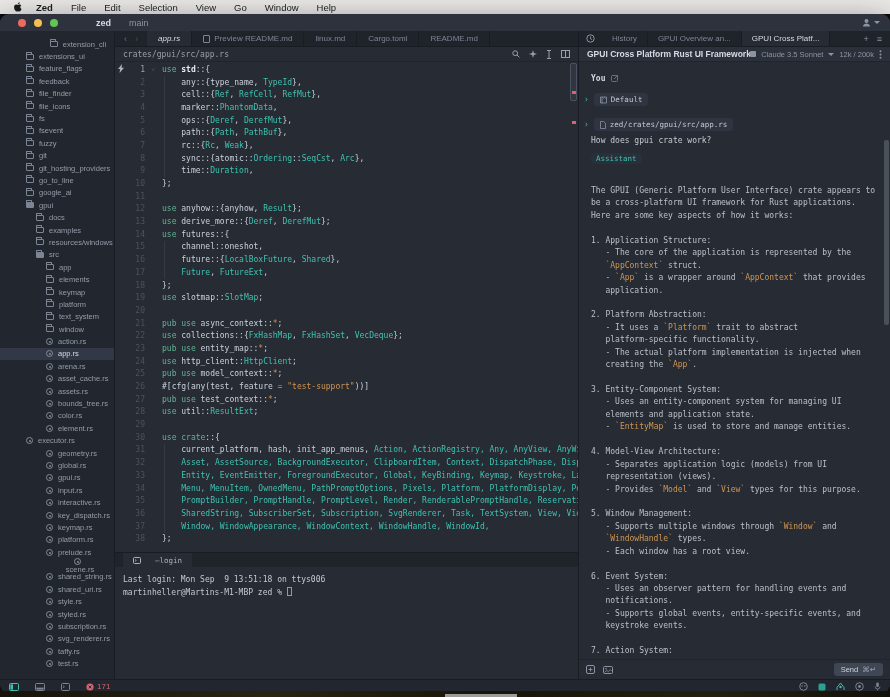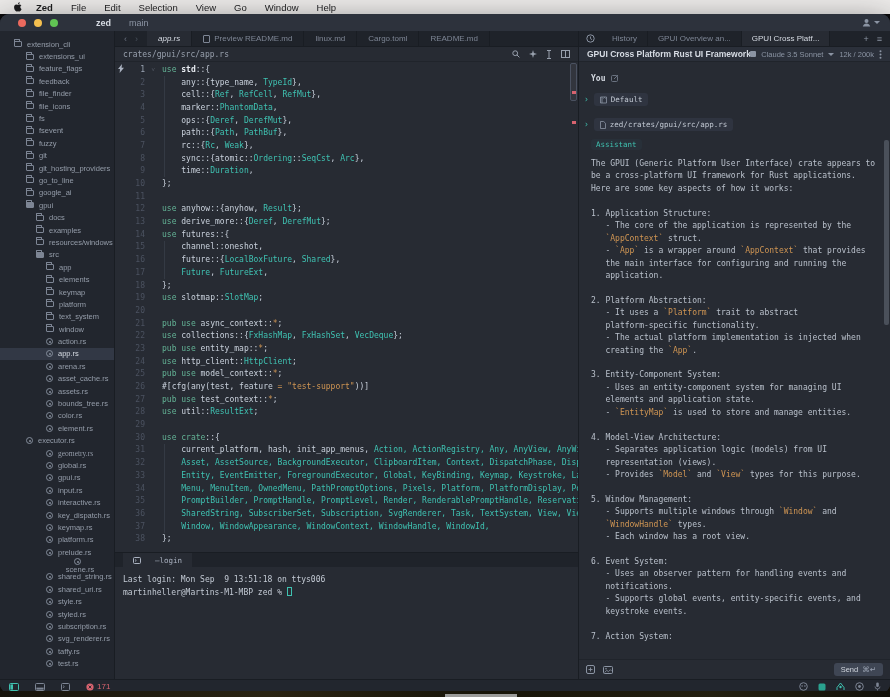--- a/index.html
+++ b/index.html
@@ -107,21 +107,21 @@
   .you-label { font-size:8px; font-weight:bold; color:#d3d8e0; }
   .chip-row { display:flex; align-items:center; gap:5px; margin-left:-7px; }
   .chip-row .chev { color:#3fc1b0; font-size:8px; }
   .chip { display:flex; align-items:center; gap:4px; background:#2f3440; border-radius:3px;
     padding:2px 6px; font-size:7.5px; color:#c3cad4; }
   .chip-row.r1 { margin-top:9px; }
   .chip-row.r2 { margin-top:12px; }
   .user-text { margin-top:5px; font-size:8px; color:#c3cad4; }
   .assistant-chip { display:inline-block; margin-top:8px; background:#283039; border-radius:3px;
     padding:1px 5px; font-size:7.5px; color:#3fc1b0; }
-  .chat-lines { margin-top:8px; }
+  .chat-lines { margin-top:21px; }
   .chat-line { height:12.45px; font-size:8px; white-space:pre; }
   .ct { color:#b9c0cb; }
   .cc { color:#cf9553; }
   .chat-scroll { position:absolute; right:1px; top:78px; width:5px; height:185px; background:rgba(140,148,163,.35); border-radius:2px; }
 
   .ainput { height:20px; flex:none; display:flex; align-items:center; padding:0 7px; gap:8px; border-top:1px solid #20242b; }
   .send-btn { margin-left:auto; display:flex; align-items:center; gap:4px; background:#3f4654; border-radius:3px;
     padding:2px 7px; font-size:7.5px; color:#cfd4dc; }
   .send-short { color:#9aa3b2; }
 
@@ -160,21 +160,21 @@
             <path d="M.8 8.5c.5-2 2-3 3.7-3s3.2 1 3.7 3z" fill="#8b94a3"></path>
         </svg>
         <span class="caret-down"></span>
       </div>
     </div>
 
     <div class="zbody">
 
       <aside class="sidebar">
         <div id="tree">
-            <div class="tree-item" style="padding-left: 14px;">
+            <div class="tree-item" style="padding-left: 42px; justify-content: center;">
               <span class="tree-ic">
                 <span class="ic-folder" style="display: block;"></span>
               </span>
               <span>extension_cli</span>
             </div>
             <div class="tree-item" style="padding-left: 26px;">
               <span class="tree-ic">
                 <span class="ic-folder" style="display: block;"></span>
               </span>
               <span>extensions_ui</span>
@@ -358,21 +358,21 @@
                 <span class="ic-rust" style="display: block;"></span>
               </span>
               <span>element.rs</span>
             </div>
             <div class="tree-item" style="padding-left: 26px;">
               <span class="tree-ic">
                 <span class="ic-rust" style="display: block;"></span>
               </span>
               <span>executor.rs</span>
             </div>
-            <div class="tree-item" style="padding-left: 46px; font-family: Liberation Serif, serif;">
+            <div class="tree-item" style="padding-left: 46px;">
               <span class="tree-ic">
                 <span class="ic-rust" style="display: block;"></span>
               </span>
               <span>geometry.rs</span>
             </div>
             <div class="tree-item" style="padding-left: 46px;">
               <span class="tree-ic">
                 <span class="ic-rust" style="display: block;"></span>
               </span>
               <span>global.rs</span>
@@ -639,31 +639,31 @@
           </div>
           <div class="chip-row r2">
             <span class="chev">›</span>
             <span class="chip">
               <svg width="6" height="8" viewBox="0 0 6 8">
                 <path d="M.5.5h3.2L5.5 2.3V7.5H.5z" fill="none" stroke="#8b94a3" stroke-width=".8"></path>
               </svg>
               <span>zed/crates/gpui/src/app.rs</span>
             </span>
           </div>
+          <div class="user-text">How does gpui crate work?</div>
           <div><span class="assistant-chip">Assistant</span></div>
           <div class="chat-lines" id="achat-lines">
               <div class="chat-line"><span class="ct">The GPUI (Generic Platform User Interface) crate appears to</span></div>
               <div class="chat-line"><span class="ct">be a cross-platform UI framework for Rust applications.</span></div>
               <div class="chat-line"><span class="ct">Here are some key aspects of how it works:</span></div>
               <div class="chat-line"></div>
               <div class="chat-line"><span class="ct">1. Application Structure:</span></div>
               <div class="chat-line"><span class="ct">   - The core of the application is represented by the</span></div>
               <div class="chat-line"><span class="ct">   </span><span class="cc">`AppContext`</span><span class="ct"> struct.</span></div>
               <div class="chat-line"><span class="ct">   - </span><span class="cc">`App`</span><span class="ct"> is a wrapper around </span><span class="cc">`AppContext`</span><span class="ct"> that provides</span></div>
-              <div class="chat-line"><span class="ct">   the main interface for configuring and running the</span></div>
               <div class="chat-line"><span class="ct">   application.</span></div>
               <div class="chat-line"></div>
               <div class="chat-line"><span class="ct">2. Platform Abstraction:</span></div>
               <div class="chat-line"><span class="ct">   - It uses a </span><span class="cc">`Platform`</span><span class="ct"> trait to abstract</span></div>
               <div class="chat-line"><span class="ct">   platform-specific functionality.</span></div>
               <div class="chat-line"><span class="ct">   - The actual platform implementation is injected when</span></div>
               <div class="chat-line"><span class="ct">   creating the </span><span class="cc">`App`</span><span class="ct">.</span></div>
               <div class="chat-line"></div>
               <div class="chat-line"><span class="ct">3. Entity-Component System:</span></div>
               <div class="chat-line"><span class="ct">   - Uses an entity-component system for managing UI</span></div>

